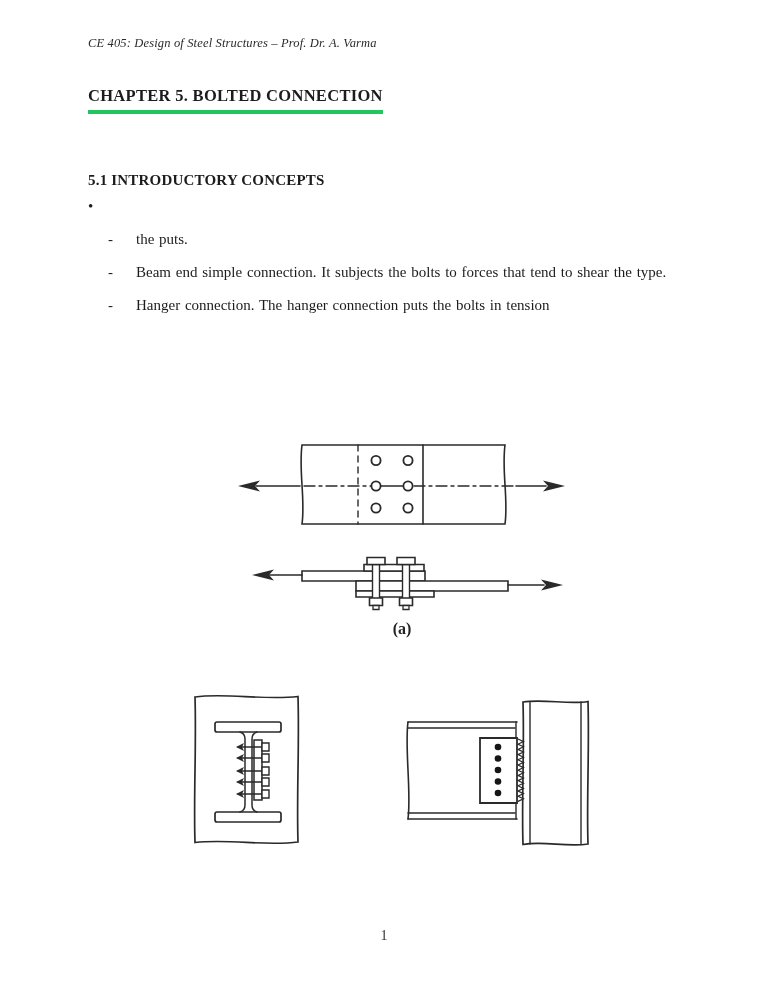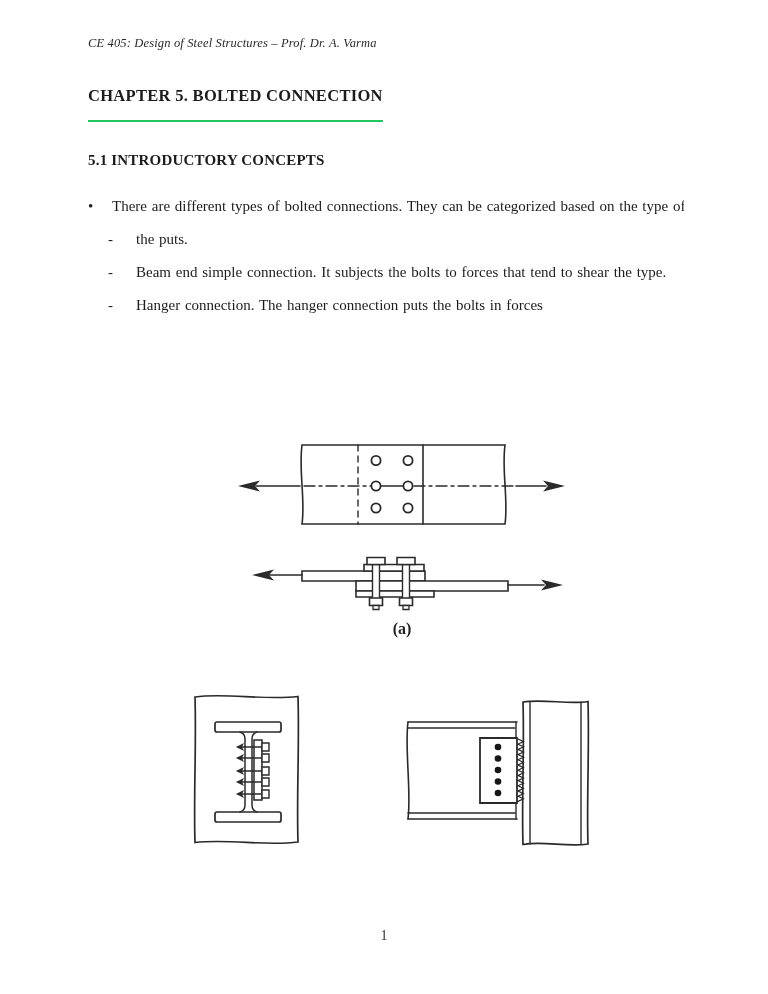--- a/index.html
+++ b/index.html
@@ -8,23 +8,23 @@
     font-family:"Liberation Serif","DejaVu Serif",serif;color:#1c1c1c;overflow:hidden;
   }
   .doc-header{
     position:absolute;left:88px;top:36px;font-style:italic;font-size:12.5px;
     letter-spacing:.15px;color:#2a2a2a;
   }
   .chapter-title{
     position:absolute;left:88px;top:86px;font-weight:bold;font-size:16.5px;
     letter-spacing:.3px;
   }
-  .chapter-title span{border-bottom:2px solid #22c55e;padding-bottom:15px;}
+  .chapter-title span{border-bottom:4px solid #22c55e;padding-bottom:5px;}
   .section-heading{
-    position:absolute;left:88px;top:152px;font-weight:bold;font-size:15px;letter-spacing:.2px;
+    position:absolute;left:88px;top:172px;font-weight:bold;font-size:15px;letter-spacing:.2px;
   }
   .body-list{position:absolute;left:88px;top:190px;width:620px;font-size:15px;line-height:33px;word-spacing:1px;}
   .li{display:flex;align-items:flex-start;}
   .li .marker{flex:0 0 24px;}
   .li .text{flex:1;}
   .sub{margin-left:20px;}
   .sub .marker{flex:0 0 28px;}
   .fig-label{
     position:absolute;left:372px;top:620px;width:60px;text-align:center;
     font-weight:bold;font-size:16px;color:#222;
@@ -47,39 +47,38 @@
   <div class="chapter-title">
     <span>CHAPTER 5. BOLTED CONNECTION</span>
   </div>
 
   <div class="section-heading">5.1 INTRODUCTORY CONCEPTS</div>
 
   <div class="body-list">
     <div class="li">
       <span class="marker">•</span>
       <span class="text">
-        <div>There are different types of bolted connections. They can be categorized based on the type of</div>
       </span>
     </div>
     <div class="li sub">
       <span class="marker">-</span>
       <span class="text">
         <div>the puts.</div>
       </span>
     </div>
     <div class="li sub">
       <span class="marker">-</span>
       <span class="text">
         <div>Beam end simple connection. It subjects the bolts to forces that tend to shear the type.</div>
       </span>
     </div>
     <div class="li sub">
       <span class="marker">-</span>
       <span class="text">
-        <div>Hanger connection. The hanger connection puts the bolts in forces</div>
+        <div>Hanger connection. The hanger connection puts the bolts in tension</div>
       </span>
     </div>
   </div>
 
   <svg class="fig-a" width="345" height="186" viewBox="0 0 345 186" fill="none" stroke="#2a2a2a" stroke-width="1.6" stroke-linecap="round">
 
     <g>
       <path d="M74,17 H277 C273.5,43 280.5,71 277,96 H74 C77.5,71 70.5,43 74,17 Z" fill="#ffffff"></path>
       <line x1="130" y1="17" x2="130" y2="96" stroke-dasharray="6 5" stroke-width="1.4"></line>
       <line x1="195" y1="17" x2="195" y2="96"></line>

